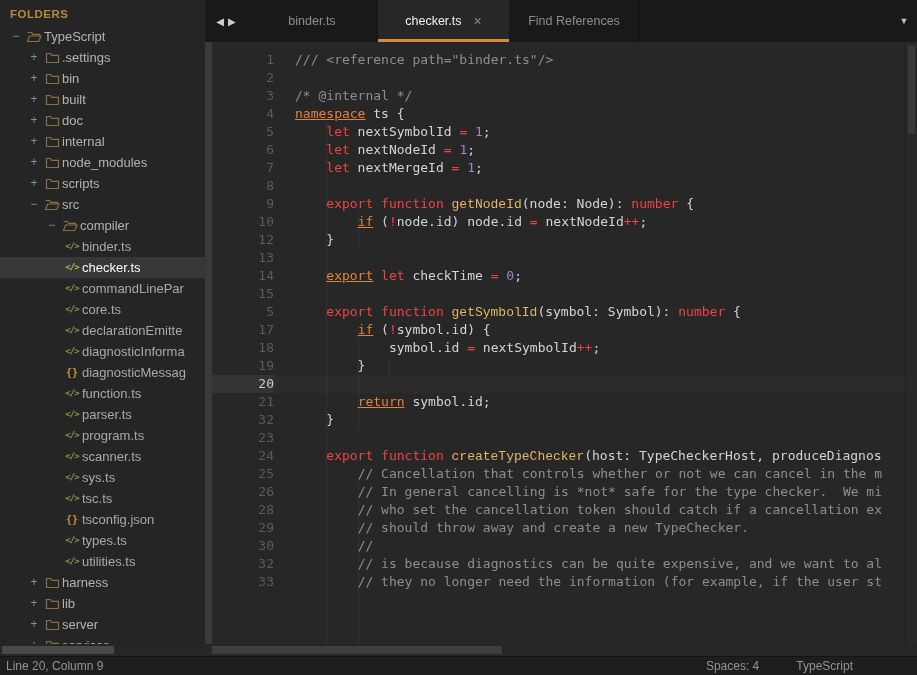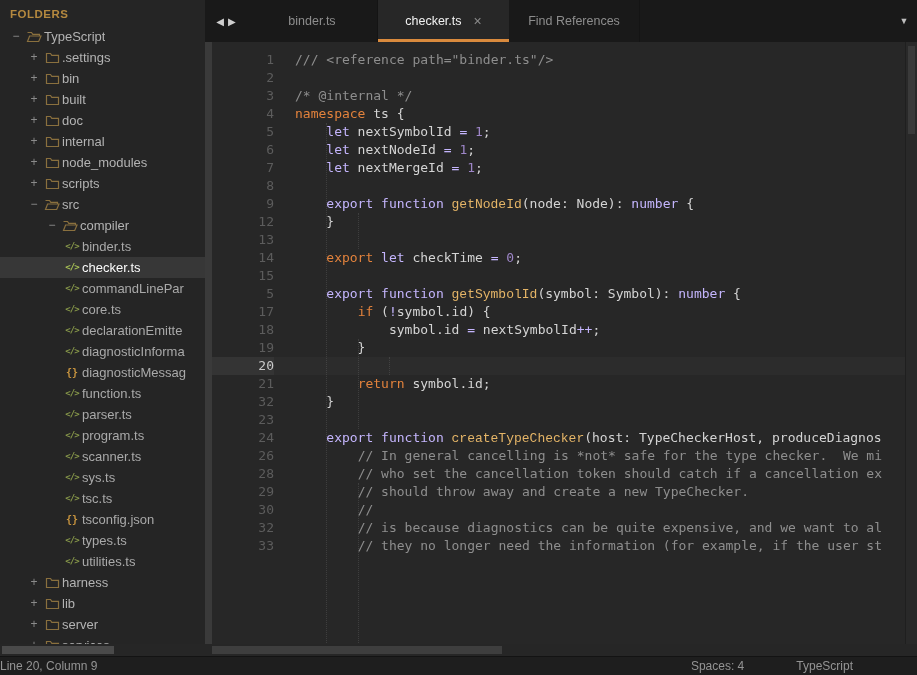--- a/index.html
+++ b/index.html
@@ -56,22 +56,22 @@
             font-family:"DejaVu Sans Mono", monospace; font-size:13px; }
   .code { position:absolute; left:0; top:9px; right:12px; }
   .line { height:18px; line-height:18px; white-space:pre; overflow:hidden; }
   .line .ln { display:inline-block; width:62px; text-align:right; color:#5c5c5c;
               vertical-align:top; }
   .line .lc { margin-left:21px; }
   .line.current { background:rgba(255,255,255,.025); }
   .line.current .ln { background:#343434; color:#c9c9c9; }
   .tok-txt { color:#d4d4d4; }
   .tok-com { color:#8e8e8e; }
-  .tok-kw1 { color:#e2823c; }
-  .tok-kw2 { color:#c4b5fd; }
+  .tok-kw1 { color:#e2823c;text-decoration:underline; }
+  .tok-kw2 { color:#ef4444; }
   .tok-fn  { color:#e5b567;font-family:Liberation Mono, monospace; }
   .tok-num { color:#9e86c8; }
   .guides { position:absolute; left:0; top:0; right:12px; bottom:0; pointer-events:none; }
   .guide { position:absolute; width:0; border-left:1px dotted #3e3e3e; }
 
   
   .vscroll { position:absolute; right:0; top:0; width:12px; height:602px;
              background:#292929; border-left:1px solid #1f1f1f; }
   .vscroll .handle { position:absolute; left:2px; right:2px; top:4px; height:88px;
                      background:#3a3a3a; }
@@ -80,22 +80,22 @@
   .hstrip { position:absolute; left:0; top:644px; width:917px; height:12px;
             background:#262626; }
   .hstrip .handle { position:absolute; top:2px; height:8px; background:#454545; }
   .hstrip .handle.sidebar-h { left:2px; width:112px; background:#4a4a4a; }
   .hstrip .handle.editor-h { left:212px; width:290px; background:#3e3e3e; }
 
   
   .statusbar { position:absolute; left:0; top:656px; width:917px; height:19px;
                background:#1e1e1e; border-top:1px solid #131313; color:#949494;
                font-size:12px; display:flex; align-items:center; }
-  .statusbar .pos { }
-  .statusbar .right { margin-left:auto; display:flex; gap:52px; margin-right:64px; }
+  .statusbar .pos { margin-left:6px; }
+  .statusbar .right { margin-left:auto; display:flex; gap:37px; margin-right:64px; }
   .statusbar .right span { cursor:pointer; }
 </style>
 </head>
 <body>
 
 <div class="app">
 
   <aside class="sidebar">
     <div class="sidebar-header">FOLDERS</div>
     <div id="tree">
@@ -361,33 +361,35 @@
     <div class="code" id="code">
         <div class="line"><span class="ln">1</span><span class="lc"><span class="tok-com">/// &lt;reference path="binder.ts"/&gt;</span></span></div>
         <div class="line"><span class="ln">2</span><span class="lc"></span></div>
         <div class="line"><span class="ln">3</span><span class="lc"><span class="tok-com">/* @internal */</span></span></div>
         <div class="line"><span class="ln">4</span><span class="lc"><span class="tok-kw1">namespace</span><span class="tok-txt"> ts {</span></span></div>
         <div class="line"><span class="ln">5</span><span class="lc"><span class="tok-txt">    </span><span class="tok-kw2">let</span><span class="tok-txt"> nextSymbolId </span><span class="tok-kw2">=</span><span class="tok-txt"> </span><span class="tok-num">1</span><span class="tok-txt">;</span></span></div>
         <div class="line"><span class="ln">6</span><span class="lc"><span class="tok-txt">    </span><span class="tok-kw2">let</span><span class="tok-txt"> nextNodeId </span><span class="tok-kw2">=</span><span class="tok-txt"> </span><span class="tok-num">1</span><span class="tok-txt">;</span></span></div>
         <div class="line"><span class="ln">7</span><span class="lc"><span class="tok-txt">    </span><span class="tok-kw2">let</span><span class="tok-txt"> nextMergeId </span><span class="tok-kw2">=</span><span class="tok-txt"> </span><span class="tok-num">1</span><span class="tok-txt">;</span></span></div>
         <div class="line"><span class="ln">8</span><span class="lc"></span></div>
         <div class="line"><span class="ln">9</span><span class="lc"><span class="tok-txt">    </span><span class="tok-kw2">export</span><span class="tok-txt"> </span><span class="tok-kw2">function</span><span class="tok-txt"> </span><span class="tok-fn">getNodeId</span><span class="tok-txt">(node: Node): </span><span class="tok-kw2">number</span><span class="tok-txt"> {</span></span></div>
+        <div class="line"><span class="ln">10</span><span class="lc"><span class="tok-txt">        </span><span class="tok-kw1">if</span><span class="tok-txt"> (</span><span class="tok-kw2">!</span><span class="tok-txt">node.id) node.id </span><span class="tok-kw2">=</span><span class="tok-txt"> nextNodeId</span><span class="tok-kw2">++</span><span class="tok-txt">;</span></span></div>
         <div class="line"><span class="ln">12</span><span class="lc"><span class="tok-txt">    }</span></span></div>
         <div class="line"><span class="ln">13</span><span class="lc"></span></div>
         <div class="line"><span class="ln">14</span><span class="lc"><span class="tok-txt">    </span><span class="tok-kw1">export</span><span class="tok-txt"> </span><span class="tok-kw2">let</span><span class="tok-txt"> checkTime </span><span class="tok-kw2">=</span><span class="tok-txt"> </span><span class="tok-num">0</span><span class="tok-txt">;</span></span></div>
         <div class="line"><span class="ln">15</span><span class="lc"></span></div>
         <div class="line"><span class="ln">5</span><span class="lc"><span class="tok-txt">    </span><span class="tok-kw2">export</span><span class="tok-txt"> </span><span class="tok-kw2">function</span><span class="tok-txt"> </span><span class="tok-fn">getSymbolId</span><span class="tok-txt">(symbol: Symbol): </span><span class="tok-kw2">number</span><span class="tok-txt"> {</span></span></div>
         <div class="line"><span class="ln">17</span><span class="lc"><span class="tok-txt">        </span><span class="tok-kw1">if</span><span class="tok-txt"> (</span><span class="tok-kw2">!</span><span class="tok-txt">symbol.id) {</span></span></div>
         <div class="line"><span class="ln">18</span><span class="lc"><span class="tok-txt">            symbol.id </span><span class="tok-kw2">=</span><span class="tok-txt"> nextSymbolId</span><span class="tok-kw2">++</span><span class="tok-txt">;</span></span></div>
         <div class="line"><span class="ln">19</span><span class="lc"><span class="tok-txt">        }</span></span></div>
         <div class="line current"><span class="ln">20</span><span class="lc"></span></div>
         <div class="line"><span class="ln">21</span><span class="lc"><span class="tok-txt">        </span><span class="tok-kw1">return</span><span class="tok-txt"> symbol.id;</span></span></div>
         <div class="line"><span class="ln">32</span><span class="lc"><span class="tok-txt">    }</span></span></div>
         <div class="line"><span class="ln">23</span><span class="lc"></span></div>
         <div class="line"><span class="ln">24</span><span class="lc"><span class="tok-txt">    </span><span class="tok-kw2">export</span><span class="tok-txt"> </span><span class="tok-kw2">function</span><span class="tok-txt"> </span><span class="tok-fn">createTypeChecker</span><span class="tok-txt">(host: TypeCheckerHost, produceDiagnos</span></span></div>
+        <div class="line"><span class="ln">25</span><span class="lc"><span class="tok-txt">        </span><span class="tok-com">// Cancellation that controls whether or not we can cancel in the m</span></span></div>
         <div class="line"><span class="ln">26</span><span class="lc"><span class="tok-txt">        </span><span class="tok-com">// In general cancelling is *not* safe for the type checker.  We mi</span></span></div>
         <div class="line"><span class="ln">28</span><span class="lc"><span class="tok-txt">        </span><span class="tok-com">// who set the cancellation token should catch if a cancellation ex</span></span></div>
         <div class="line"><span class="ln">29</span><span class="lc"><span class="tok-txt">        </span><span class="tok-com">// should throw away and create a new TypeChecker.</span></span></div>
         <div class="line"><span class="ln">30</span><span class="lc"><span class="tok-txt">        </span><span class="tok-com">//</span></span></div>
         <div class="line"><span class="ln">32</span><span class="lc"><span class="tok-txt">        </span><span class="tok-com">// is because diagnostics can be quite expensive, and we want to al</span></span></div>
         <div class="line"><span class="ln">33</span><span class="lc"><span class="tok-txt">        </span><span class="tok-com">// they no longer need the information (for example, if the user st</span></span></div>
       </div>
     <div class="vscroll">
       <div class="handle"></div>
     </div>

